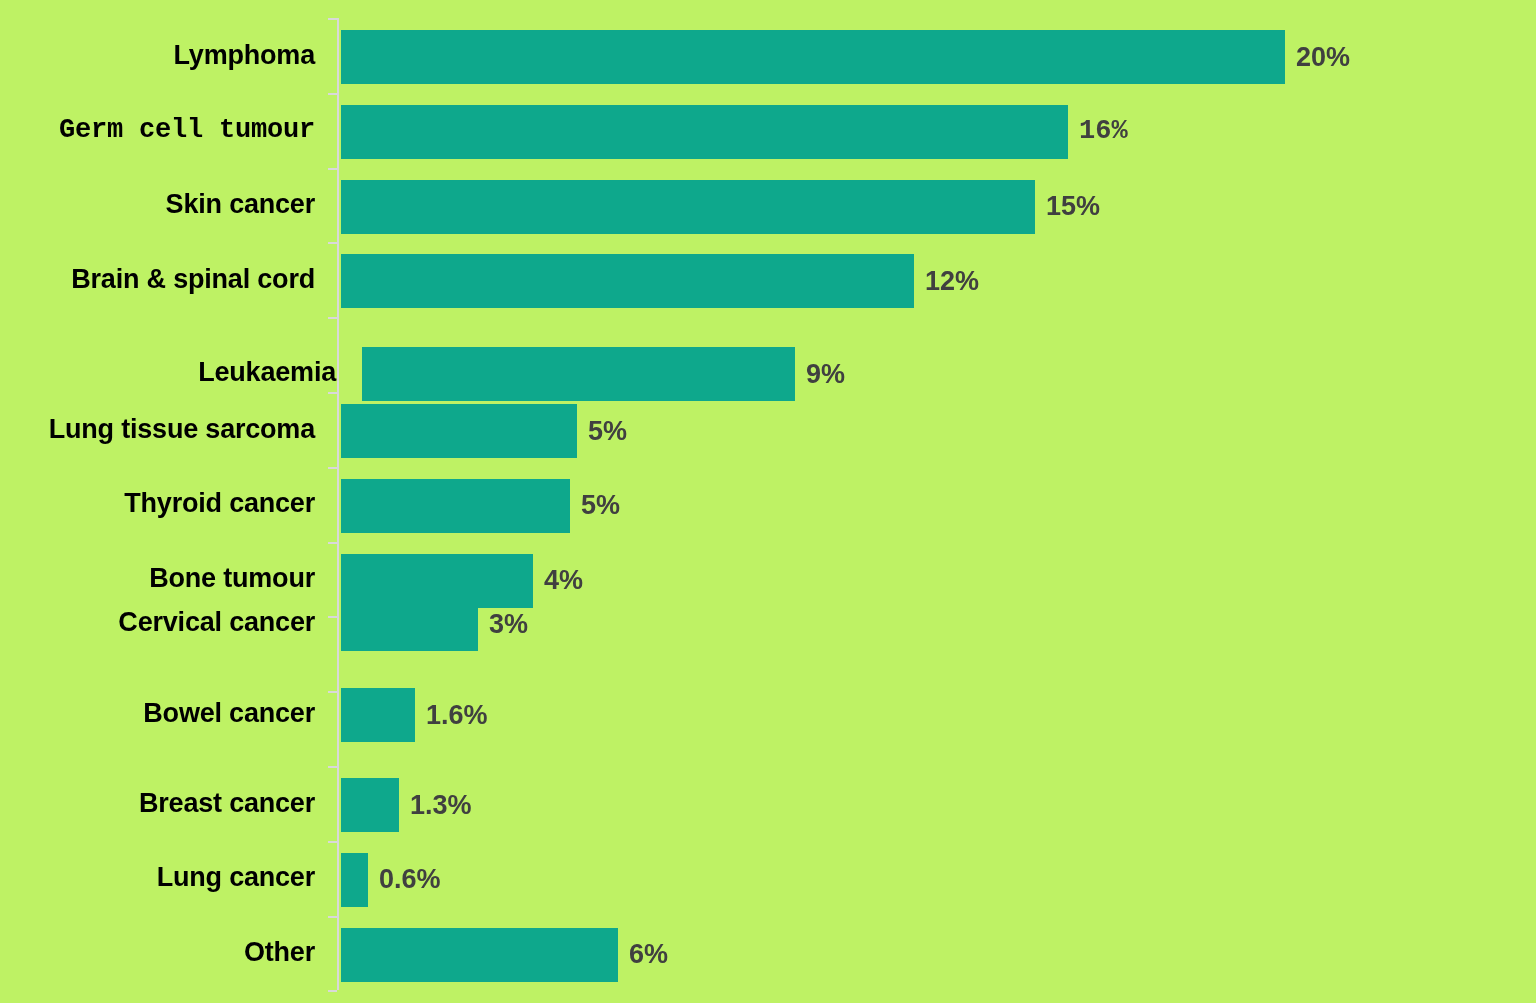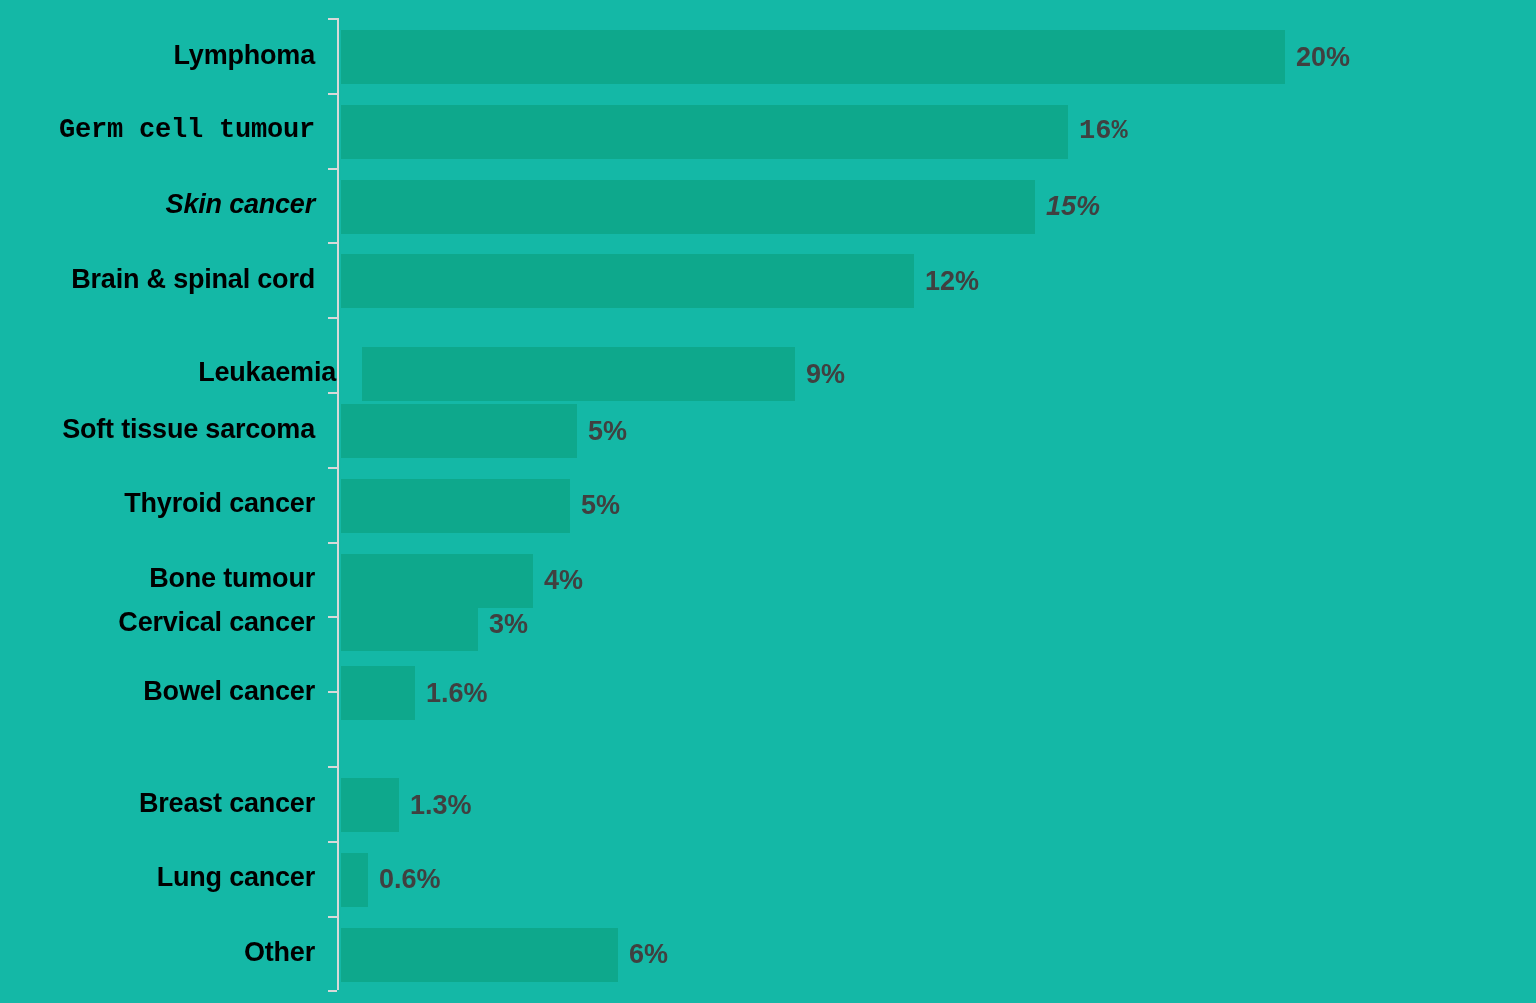--- a/index.html
+++ b/index.html
@@ -11,21 +11,21 @@
     width: 1536px;
     height: 1003px;
     font-family: "Liberation Sans", sans-serif;
     overflow: hidden;
   }
 
   #chart-root {
     position: relative;
     width: 1536px;
     height: 1003px;
-    background: #14b8a6;
+    background: #bef264;
   }
 
   
   .plot-area {
     position: absolute;
     left: 0;
     top: 0;
     width: 1536px;
     height: 1003px;
   }
@@ -125,21 +125,21 @@
             <div class="value-label">20%</div>
           </div>
         </div>
         <div class="row" style="top: 92.8px; font-family: Liberation Mono, monospace;">
           <div class="cat-label">Germ cell tumour</div>
           <div class="bar-wrap">
             <div class="bar" style="width: 727px; background: rgb(14, 168, 140);"></div>
             <div class="value-label">16%</div>
           </div>
         </div>
-        <div class="row" style="top: 167.6px; font-style: italic;">
+        <div class="row" style="top: 167.6px;">
           <div class="cat-label">Skin cancer</div>
           <div class="bar-wrap">
             <div class="bar" style="width: 694px; background: rgb(14, 168, 140);"></div>
             <div class="value-label">15%</div>
           </div>
         </div>
         <div class="row" style="top: 242px;">
           <div class="cat-label">Brain &amp; spinal cord</div>
           <div class="bar-wrap">
             <div class="bar" style="width: 573px; background: rgb(14, 168, 140);"></div>
@@ -147,21 +147,21 @@
           </div>
         </div>
         <div class="row" style="top: 335px; margin-left: 21px;">
           <div class="cat-label">Leukaemia</div>
           <div class="bar-wrap">
             <div class="bar" style="width: 433px; background: rgb(14, 168, 140);"></div>
             <div class="value-label">9%</div>
           </div>
         </div>
         <div class="row" style="top: 392px;">
-          <div class="cat-label">Soft tissue sarcoma</div>
+          <div class="cat-label">Lung tissue sarcoma</div>
           <div class="bar-wrap">
             <div class="bar" style="width: 236px; background: rgb(14, 168, 140);"></div>
             <div class="value-label">5%</div>
           </div>
         </div>
         <div class="row" style="top: 466.8px;">
           <div class="cat-label">Thyroid cancer</div>
           <div class="bar-wrap">
             <div class="bar" style="width: 229px; background: rgb(14, 168, 140);"></div>
             <div class="value-label">5%</div>
@@ -174,21 +174,21 @@
             <div class="value-label">4%</div>
           </div>
         </div>
         <div class="row" style="top: 585px;">
           <div class="cat-label">Cervical cancer</div>
           <div class="bar-wrap">
             <div class="bar" style="width: 137px; background: rgb(14, 168, 140);"></div>
             <div class="value-label">3%</div>
           </div>
         </div>
-        <div class="row" style="top: 654px;">
+        <div class="row" style="top: 676px;">
           <div class="cat-label">Bowel cancer</div>
           <div class="bar-wrap">
             <div class="bar" style="width: 74px; background: rgb(14, 168, 140);"></div>
             <div class="value-label">1.6%</div>
           </div>
         </div>
         <div class="row" style="top: 766px;">
           <div class="cat-label">Breast cancer</div>
           <div class="bar-wrap">
             <div class="bar" style="width: 58px; background: rgb(14, 168, 140);"></div>

